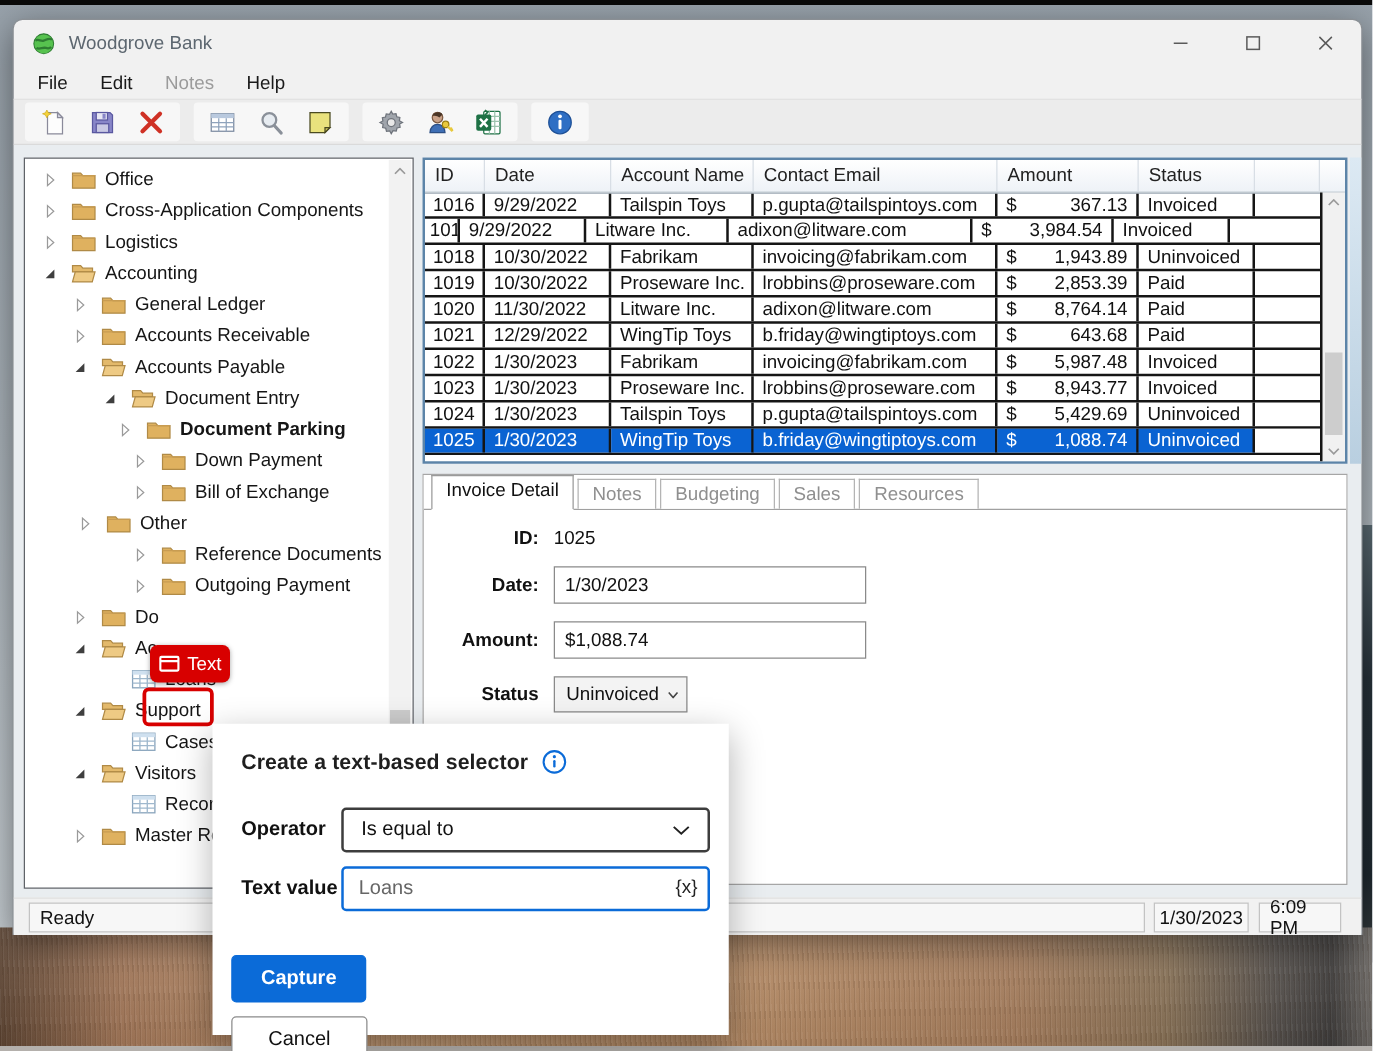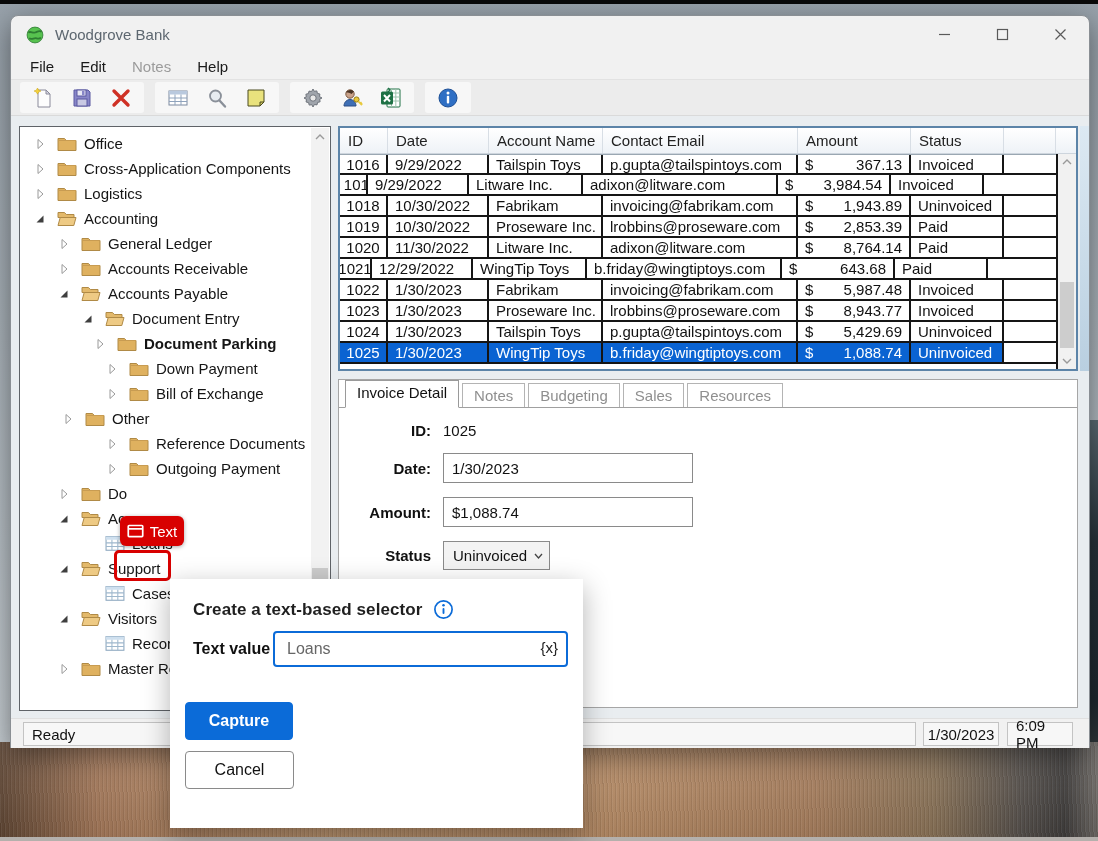--- a/index.html
+++ b/index.html
@@ -584,21 +584,21 @@
               <div class="g-cell c-account" style="width: 114px;">Litware Inc.</div>
               <div class="g-cell c-email" style="width: 195px;">adixon@litware.com</div>
               <div class="g-cell c-amount" style="width: 113px;">
                 <span>$</span>
                 <span>8,764.14</span>
               </div>
               <div class="g-cell c-status" style="width: 93px;">Paid</div>
               <div class="g-cell c-blank" style="width: 52px;"></div>
             </div>
             <div class="g-row">
-              <div class="g-cell c-id" style="width: 32px; text-align: center;">1021</div>
+              <div class="g-cell c-id" style="width: 48px; text-align: center;">1021</div>
               <div class="g-cell c-date" style="width: 101px;">12/29/2022</div>
               <div class="g-cell c-account" style="width: 114px;">WingTip Toys</div>
               <div class="g-cell c-email" style="width: 195px;">b.friday@wingtiptoys.com</div>
               <div class="g-cell c-amount" style="width: 113px;">
                 <span>$</span>
                 <span>643.68</span>
               </div>
               <div class="g-cell c-status" style="width: 93px;">Paid</div>
               <div class="g-cell c-blank" style="width: 52px;"></div>
             </div>
@@ -718,20 +718,29 @@
 
   <div class="dialog">
     <div class="dlg-title-row">
       <span class="dlg-title">Create a text-based selector</span>
       <svg width="21" height="21" viewBox="0 0 20 20">
           <circle cx="10" cy="10" r="8.2" fill="none" stroke="#0b6bd8" stroke-width="1.6"></circle>
           <rect x="9.1" y="8.6" width="1.8" height="5.6" rx=".9" fill="#0b6bd8"></rect>
           <circle cx="10" cy="6" r="1.2" fill="#0b6bd8"></circle>
         </svg>
     </div>
+    <div class="dlg-row">
+      <span class="dlg-label">Operator</span>
+      <div class="dlg-select">
+        <span>Is equal to</span>
+        <svg width="14" height="9" viewBox="0 0 14 9">
+            <path d="M1 1.5l6 5.5 6-5.5" fill="none" stroke="#222" stroke-width="1.6"></path>
+          </svg>
+      </div>
+    </div>
     <div class="dlg-row second">
       <span class="dlg-label">Text value</span>
       <div class="dlg-input-wrap">
         <input class="dlg-input" value="Loans" style="">
         <span class="var-token">{x}</span>
       </div>
     </div>
     <div class="dlg-buttons">
       <button class="btn btn-capture">Capture</button>
       <button class="btn btn-cancel">Cancel</button>

